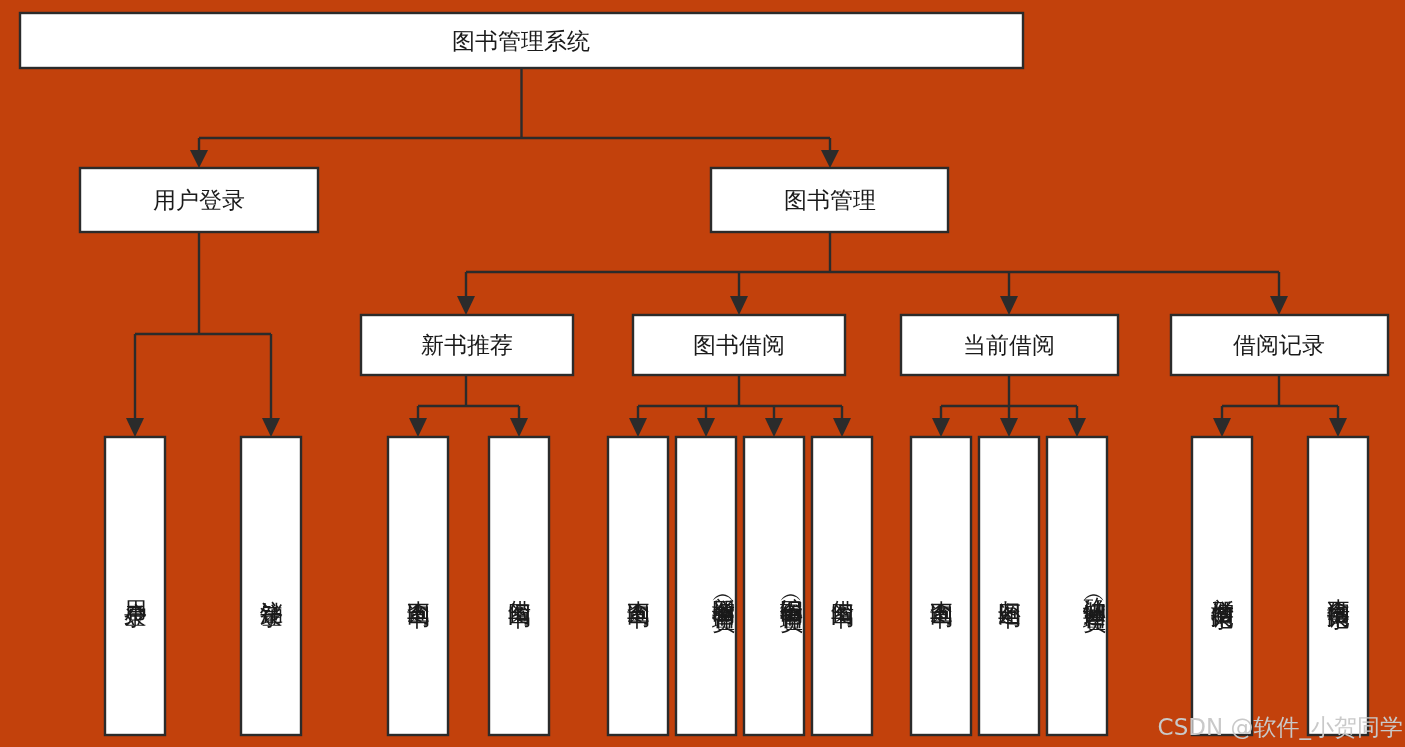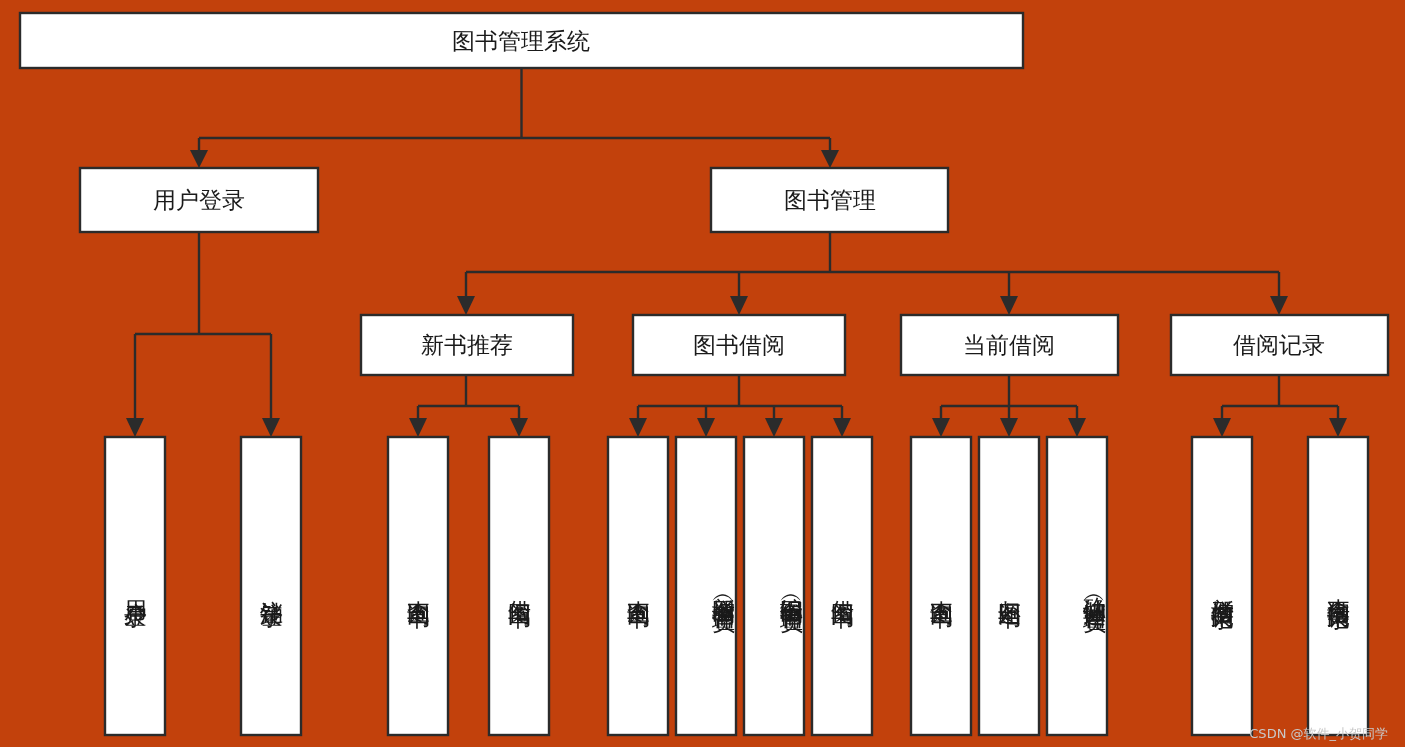--- a/index.html
+++ b/index.html
@@ -53,23 +53,23 @@
     line-height: 1.12;
     color: #1a1a1a;
     letter-spacing: 2px;
     white-space: nowrap;
     text-align: center;
     pointer-events: none;
     font-family: "DejaVu Sans", "Liberation Sans", sans-serif;
   }
   .watermark {
     position: absolute;
-    right: 17px;
+    right: 2px;
     bottom: 4px;
-    font-size: 13px;
+    font-size: 23px;
     color: #c9c9c9;
     white-space: nowrap;
     font-family: "DejaVu Sans", "Liberation Sans", sans-serif;
     margin-left: 48px;
   }
 </style>
 </head>
 <body>
 
 <div id="diagram-root">

